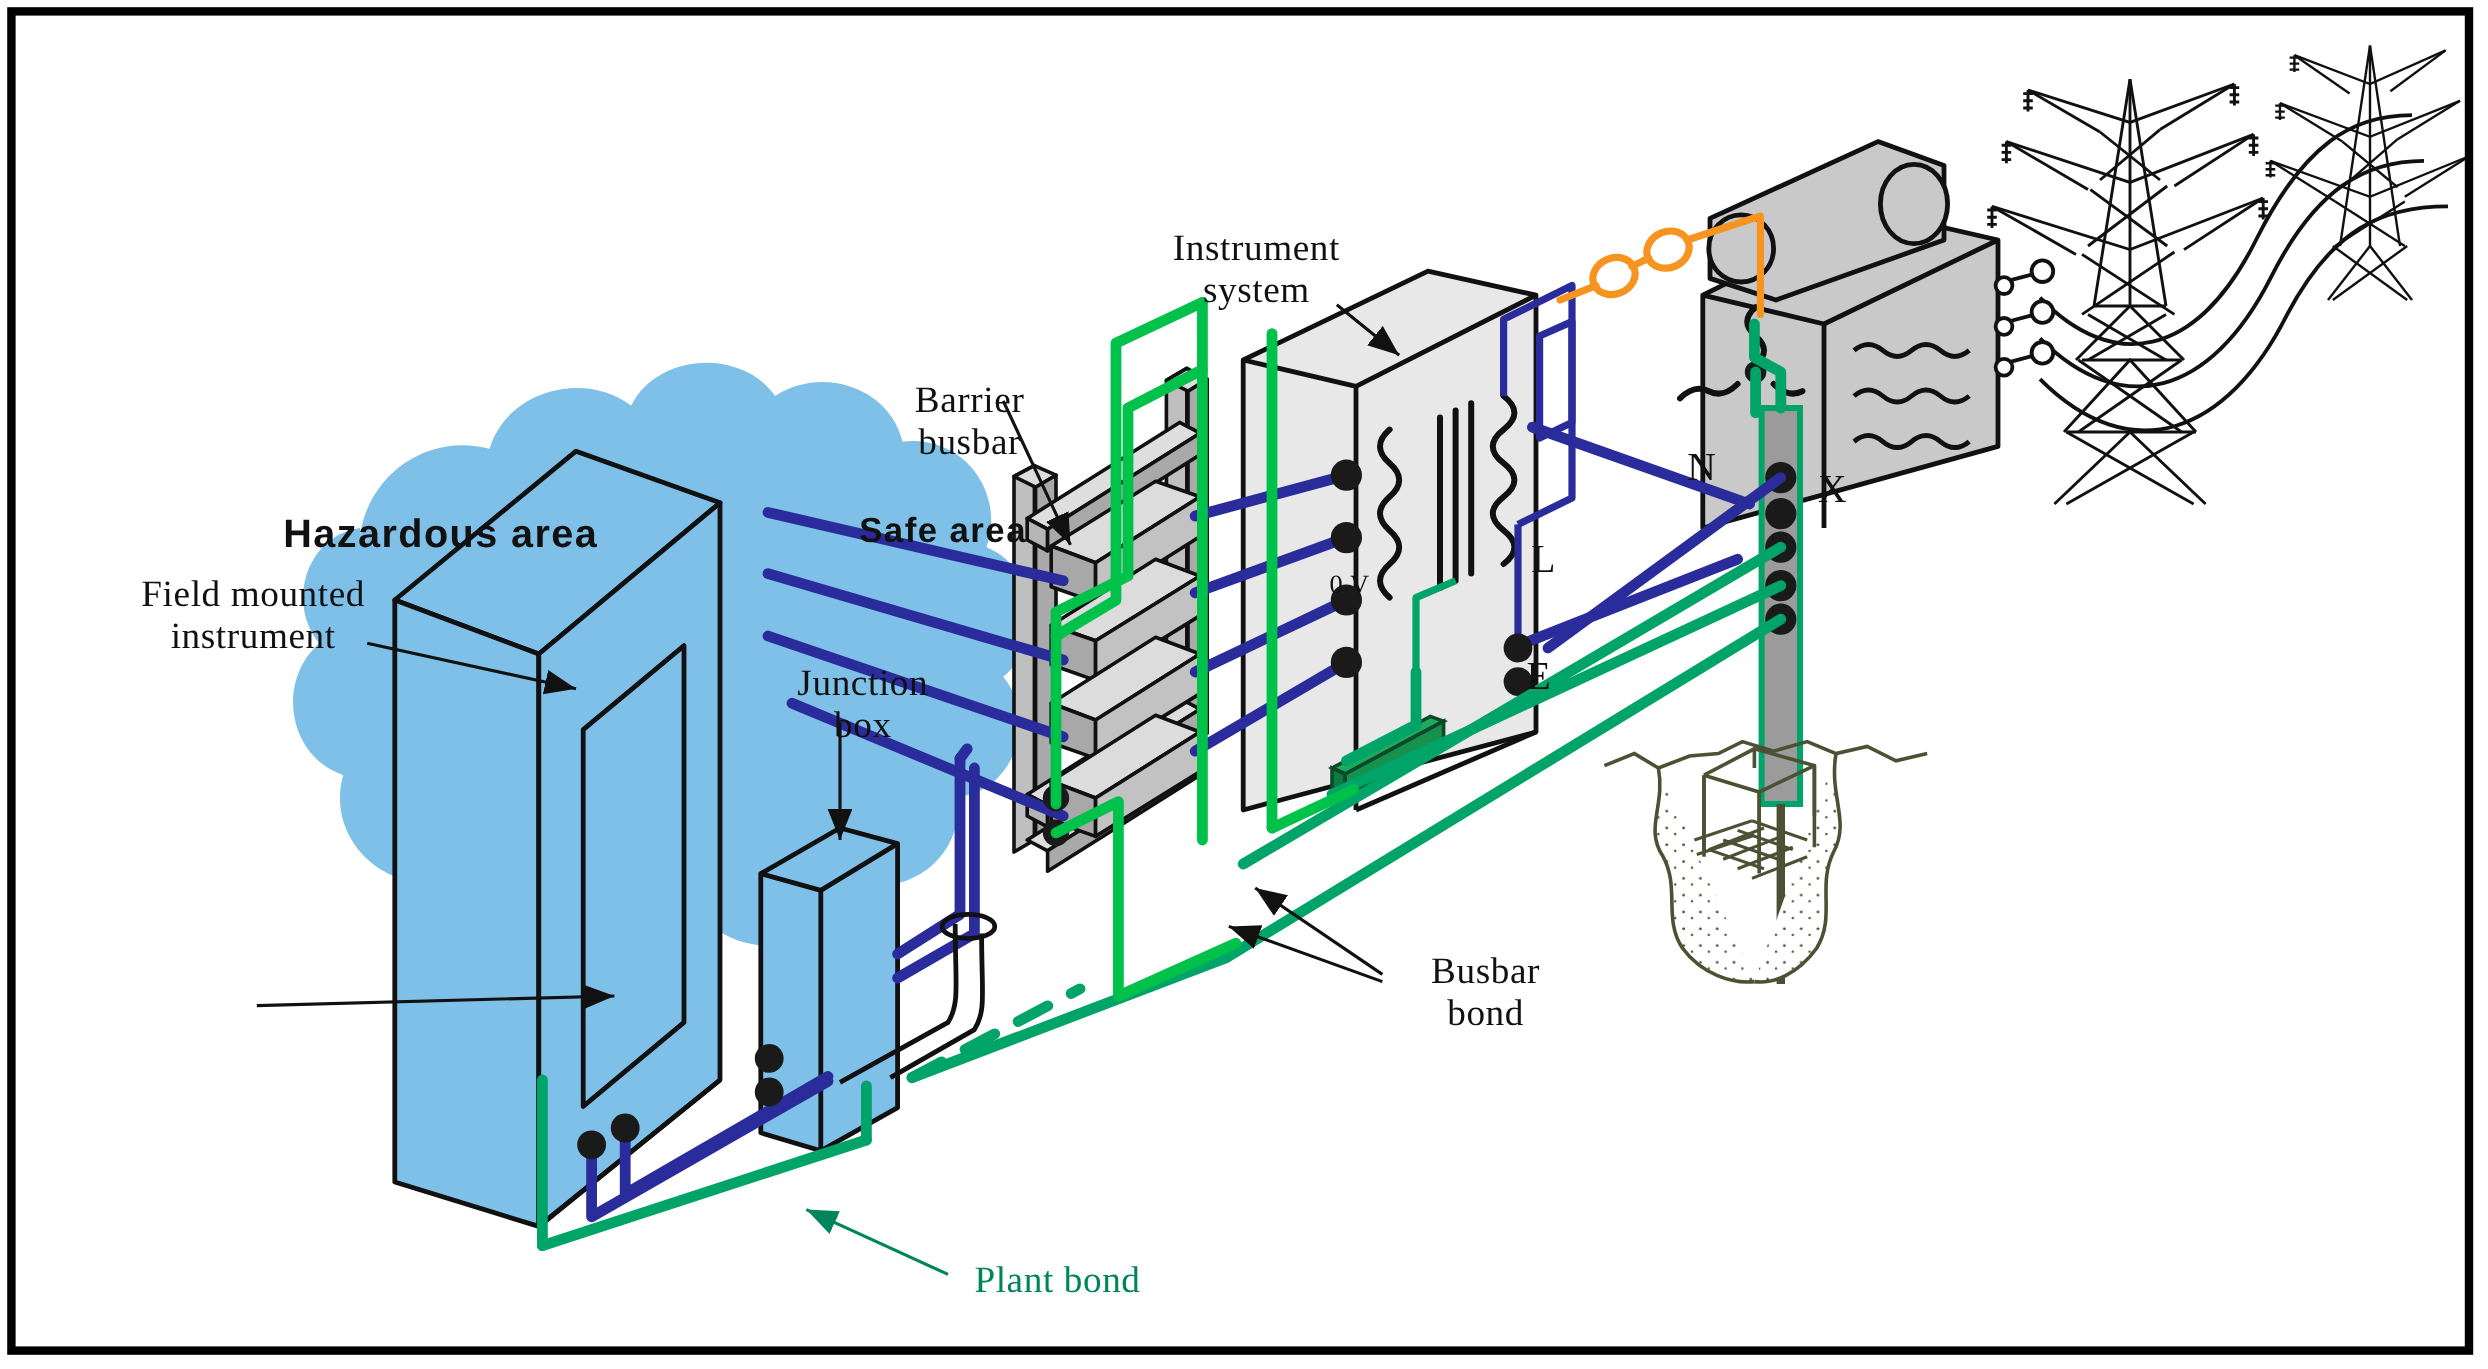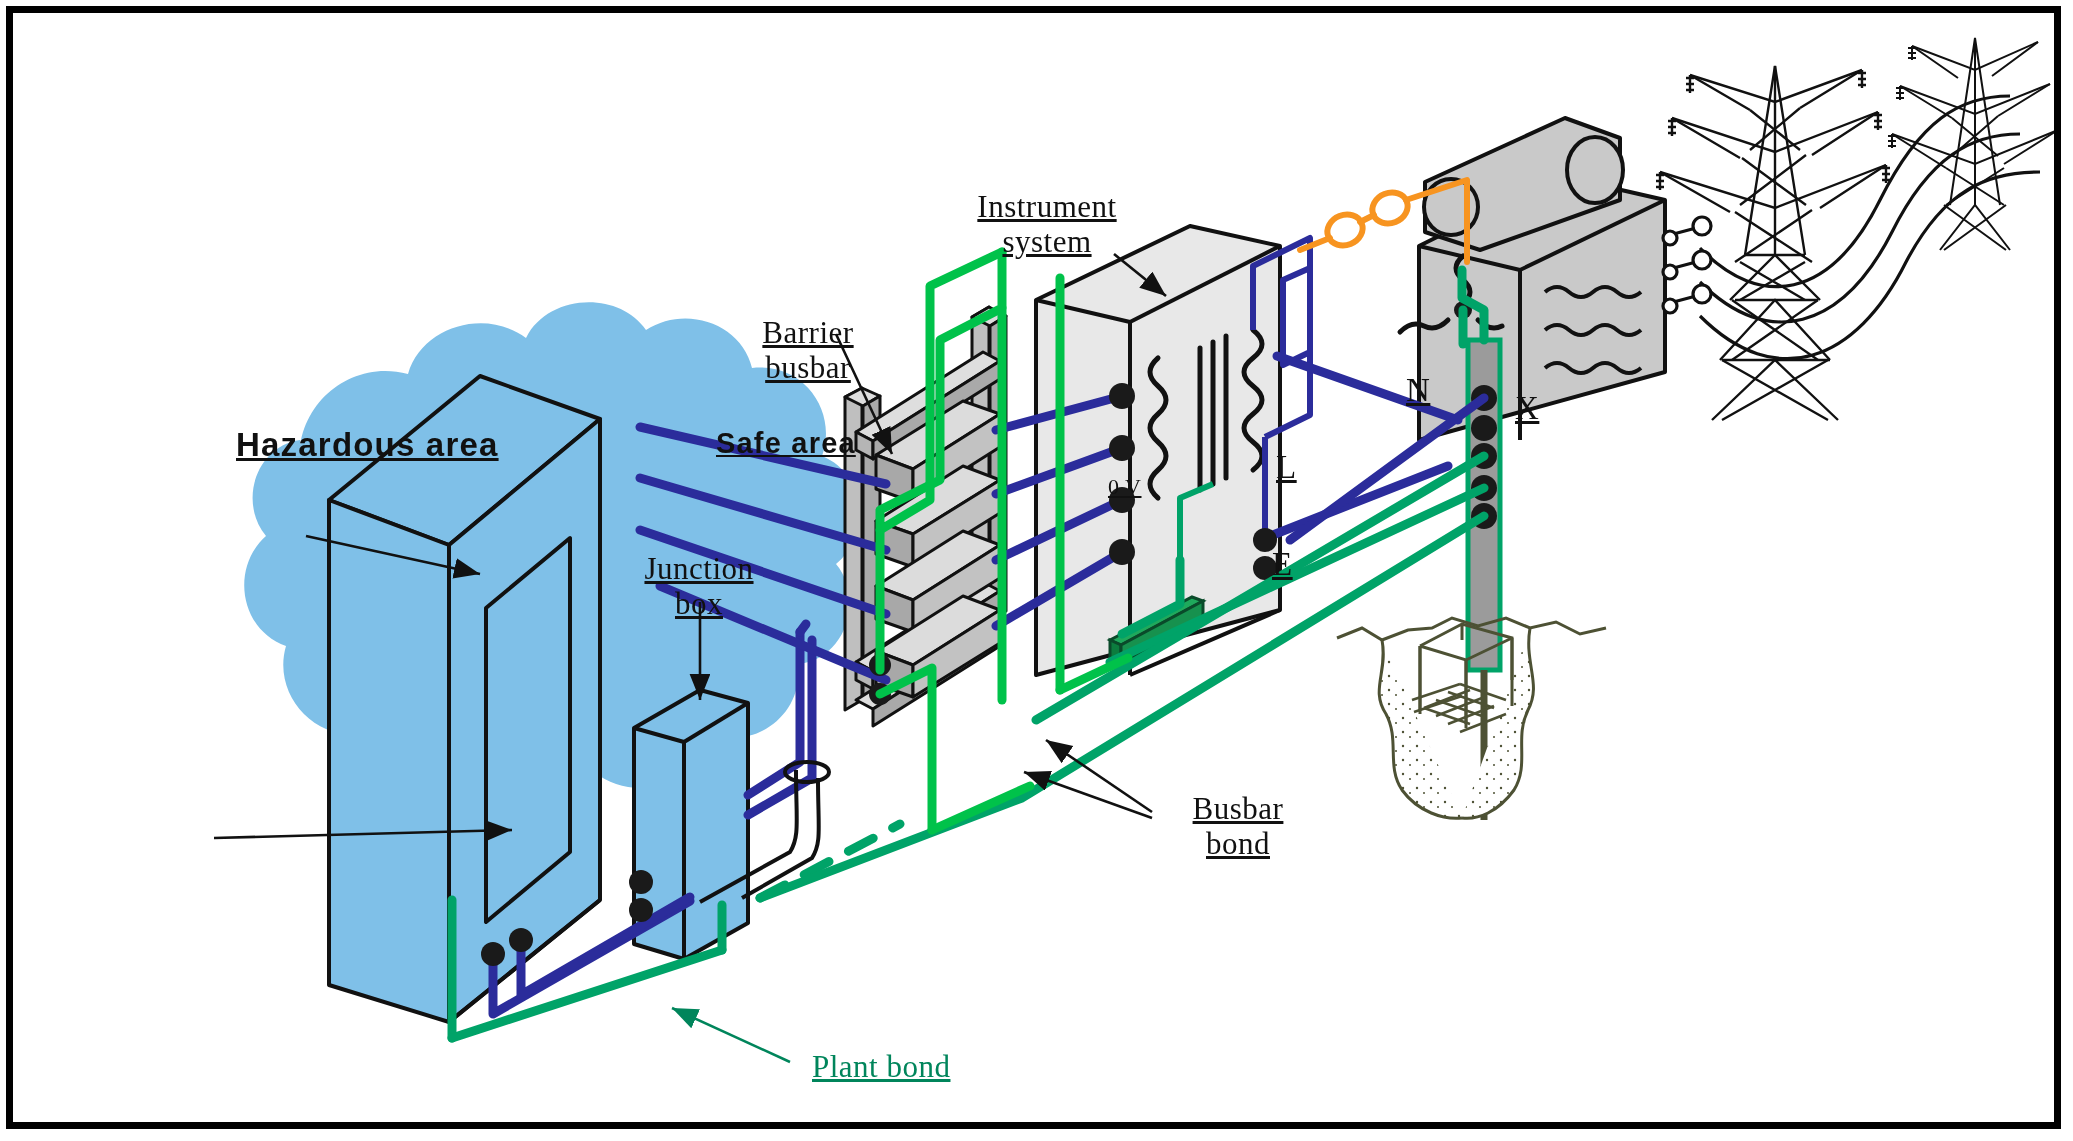--- a/index.html
+++ b/index.html
@@ -34,21 +34,20 @@
     width: 2073px;
     height: 1141px;
   }
   .lbl {
     position: absolute;
     font-family: "Liberation Serif", serif;
     color: #111111;
     white-space: pre;
     line-height: 1.12;
     letter-spacing: 0.5px;
-    text-decoration: underline;
   }
   .lbl-serif { font-family: "Liberation Serif", serif; }
   .lbl-bold-sans {
     font-family: "Liberation Sans", sans-serif;
     font-weight: bold;
     letter-spacing: 1.2px;
     margin-top: 17px;
   }
   .ctr { text-align: center; }
 </style>
@@ -401,23 +400,25 @@
     </g>
     <g fill="none" stroke="#00855B" stroke-width="2.6">
       <path d="M 790 1062 L 672 1008" marker-end="url(#arrowg)"></path>
     </g>
   </svg>
 
   <div class="lbl lbl-bold-sans" style="left:236px; top:410px; font-size:33px;">Hazardous area</div>
 
   <div class="lbl lbl-bold-sans" style="left:716px; top:410px; font-size:29px;">Safe area</div>
 
-
-
-  <div class="lbl lbl-serif ctr" style="left:624px; top:552px; width:150px; font-size:31px;">Junction
+  <div class="lbl lbl-serif ctr" style="left:106px; top:478px; width:210px; font-size:31px;">Field mounted
+instrument</div>
+
+
+  <div class="lbl lbl-serif ctr" style="left:644px; top:552px; width:150px; font-size:31px;">Junction
 box</div>
 
   <div class="lbl lbl-serif ctr" style="left:740px; top:316px; width:136px; font-size:31px;">Barrier
 busbar</div>
 
   <div class="lbl lbl-serif ctr" style="left:952px; top:190px; width:190px; font-size:31px;">Instrument
 system</div>
 
   <div class="lbl lbl-serif ctr" style="left:1158px; top:792px; width:160px; font-size:31px;">Busbar
 bond</div>

